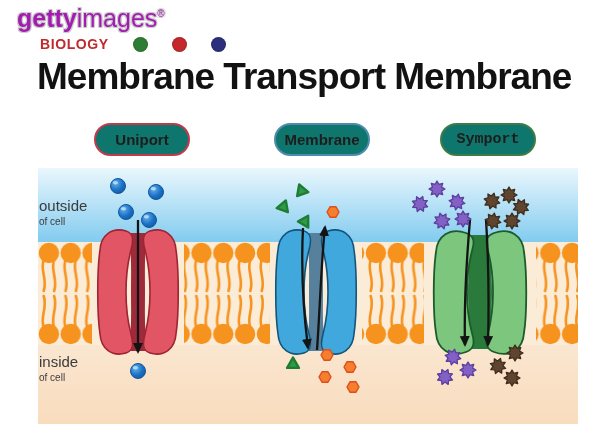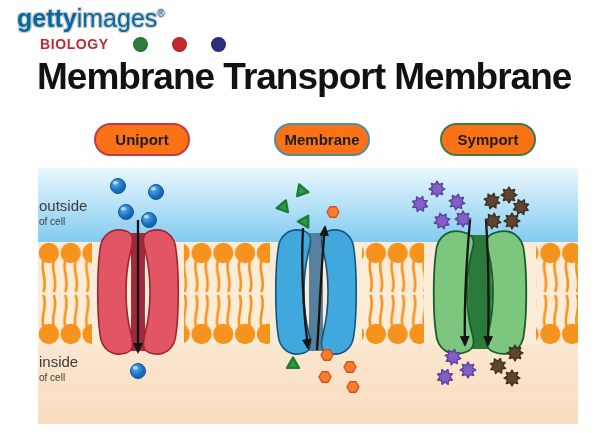--- a/index.html
+++ b/index.html
@@ -1,45 +1,45 @@
 <!DOCTYPE html>
 <html><head>
 <meta charset="utf-8">
 <style>
   html,body{margin:0;padding:0;background:#ffffff;}
   .canvas{position:relative;width:612px;height:433px;background:#ffffff;overflow:hidden;
           font-family:"Liberation Sans",sans-serif;}
 
   
-  .watermark{position:absolute;left:17px;top:6px;font-size:25px;line-height:1;color:#0369a1;
+  .watermark{position:absolute;left:17px;top:6px;font-size:25px;line-height:1;color:#a21caf;
              text-shadow:-1px -1px 0 #cccccc,1px -1px 0 #cccccc,-1px 1px 0 #cccccc,1px 1px 0 #cccccc,0 0 2px #bbbbbb;
              letter-spacing:0;}
   .wm-bold{font-weight:700;}
   .wm-light{font-weight:400;}
   .wm-reg{font-size:10px;vertical-align:10px;}
 
   
   .biology{position:absolute;left:40px;top:36px;display:flex;align-items:center;gap:24px;}
   .biology-label{font-size:14px;font-weight:700;color:#C02A2E;letter-spacing:.6px;}
   .dot{width:13px;height:13px;border-radius:50%;border:1px solid rgba(0,0,0,.15);}
   .dot-green{background:#2E7D34;}
   .dot-red{background:#C4282D;}
   .dot-navy{background:#2C2F7E;}
 
   
   .title{position:absolute;left:37px;top:56px;width:545px;font-size:37px;font-weight:700;
          color:#121212;letter-spacing:-1px;white-space:nowrap;}
 
   
   .pill{position:absolute;top:123px;width:96px;height:33px;border:2px solid;border-radius:17px;
-        background:#f97316;display:flex;align-items:center;justify-content:center;
+        background:#0f766e;display:flex;align-items:center;justify-content:center;
         font-size:15px;font-weight:700;color:#1d1d1d;box-sizing:border-box;}
   .pill-uniport{left:94px;border-color:#C13A4C;}
   .pill-antiport{left:274px;border-color:#4D8CAC;}
-  .pill-symport{left:440px;border-color:#3E7C47;}
+  .pill-symport{left:440px;border-color:#3E7C47;font-family:Liberation Mono, monospace;}
 
   
   .diagram{position:absolute;left:38px;top:168px;}
 
   svg text{font-family:"Liberation Sans",sans-serif;}
   .region-label{font-size:15px;fill:#3b3b3b;}
   .region-sub{font-size:10px;fill:#3b3b3b;}
 
   .tri{fill:#2E9C46;stroke:#1E7C34;stroke-width:2.4;stroke-linejoin:round;}
   .hex{fill:#F57F2C;stroke:#DE4F1D;stroke-width:1.4;stroke-linejoin:round;}

